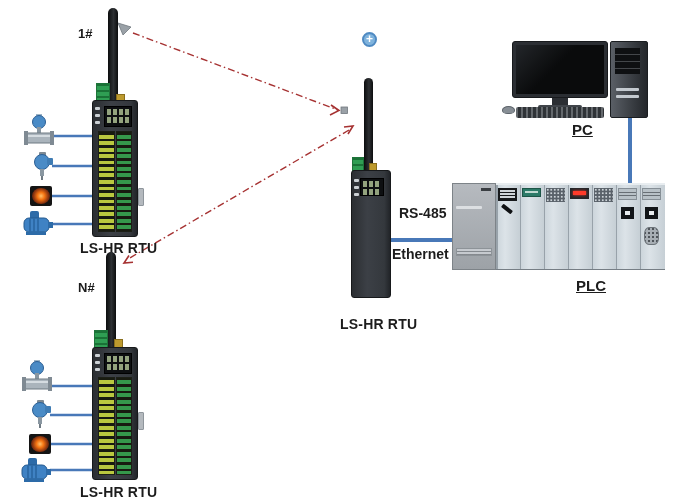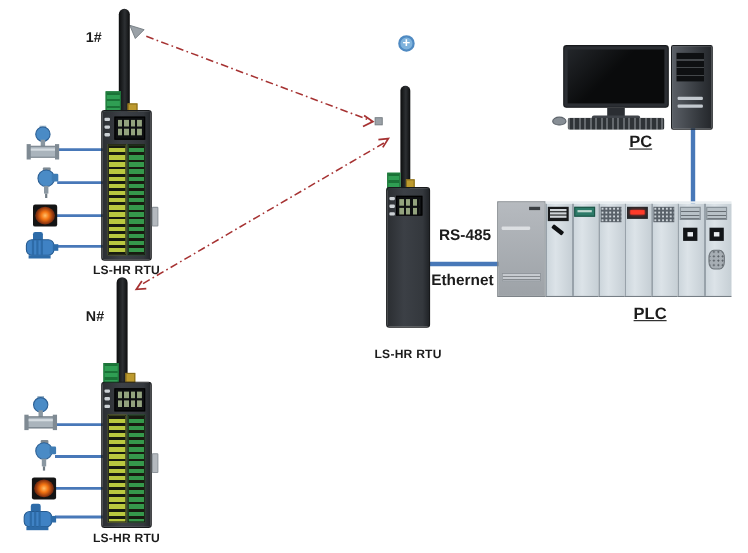--- a/index.html
+++ b/index.html
@@ -4,21 +4,21 @@
 <style>
   html,body{margin:0;padding:0;background:#fff;}
   *{box-sizing:border-box;}
   .canvas{
     position:relative;width:680px;height:503px;background:#ffffff;overflow:hidden;
     font-family:"Liberation Sans",sans-serif;color:#1a1a1a;
   }
   .abs{position:absolute;}
   .lbl{position:absolute;font-weight:bold;color:#1c1c1c;white-space:nowrap;}
   .tag{font-size:13px;}
-  .model{font-size:11px;text-align:center;letter-spacing:.2px;}
+  .model{font-size:14px;text-align:center;letter-spacing:.2px;}
   .buslbl{font-size:14px;}
   .biglbl{font-size:15px;text-decoration:underline;}
 
   
   .rtu{position:absolute;}
   .antenna{position:absolute;width:10px;background:linear-gradient(90deg,#0c0d0e,#2d3033 55%,#0c0d0e);border-radius:5px 5px 2px 2px;}
   .ant-conn{position:absolute;width:9px;height:9px;background:#bd9a2e;border:1px solid #8a6f1d;}
   .green-block{position:absolute;width:14px;height:19px;background:#2f9e53;border:1px solid #1e743a;
     background-image:repeating-linear-gradient(180deg,rgba(0,60,20,.45) 0 2px,transparent 2px 6px);}
   .rtu-body{position:absolute;background:linear-gradient(90deg,#2b2e32,#3c4046 40%,#34383d 85%,#212428);border:1px solid #17191b;border-radius:3px;}

